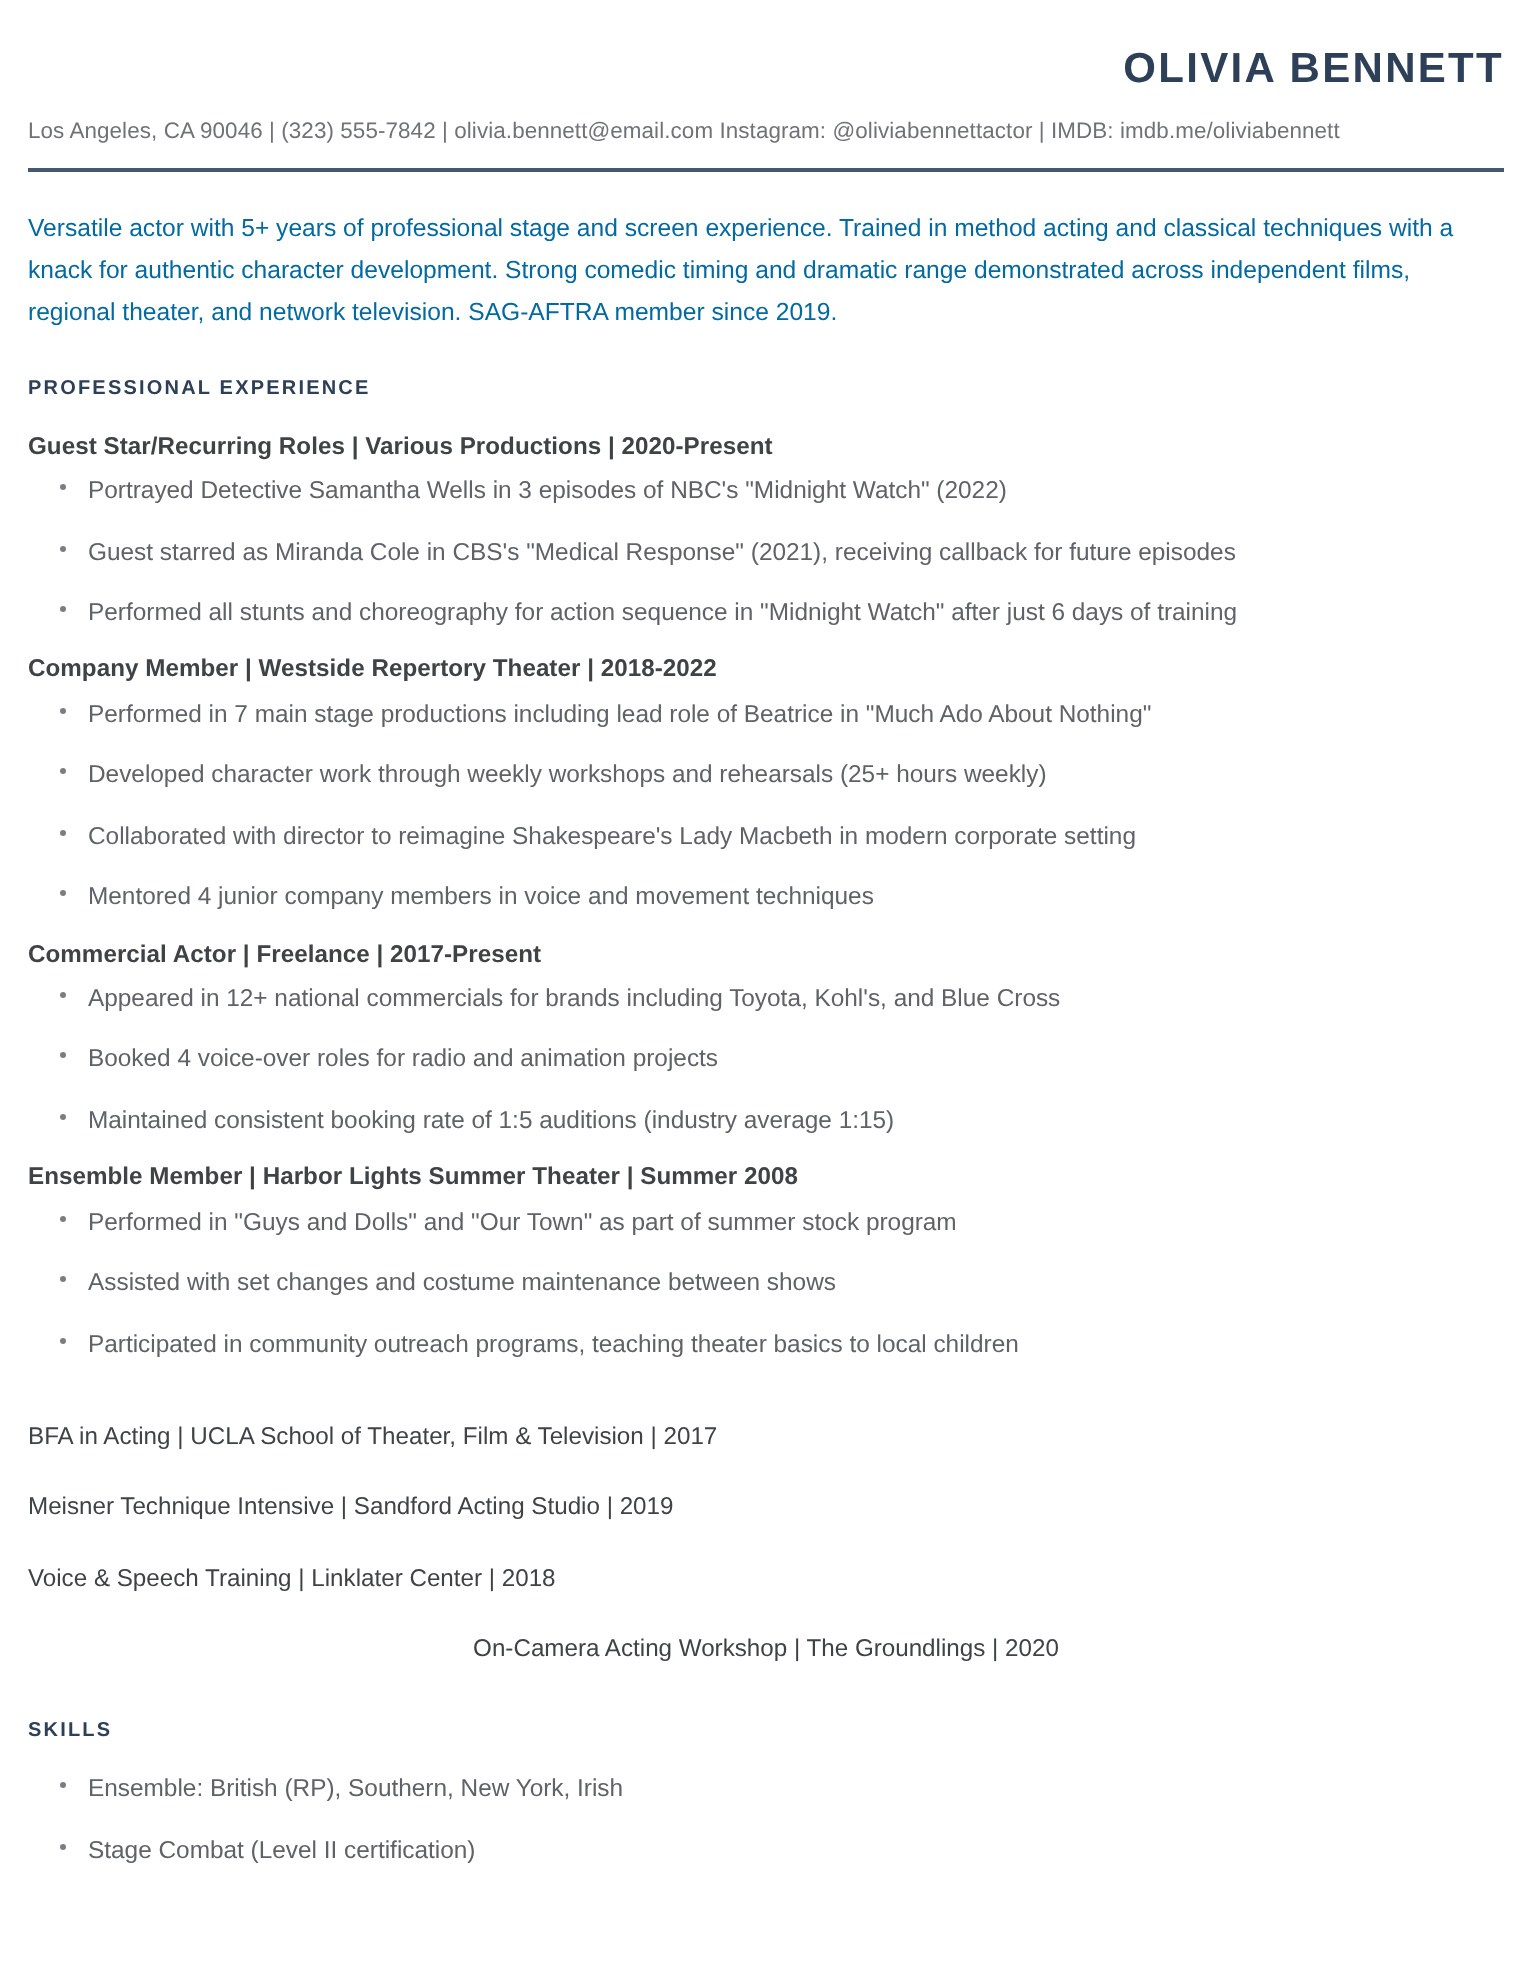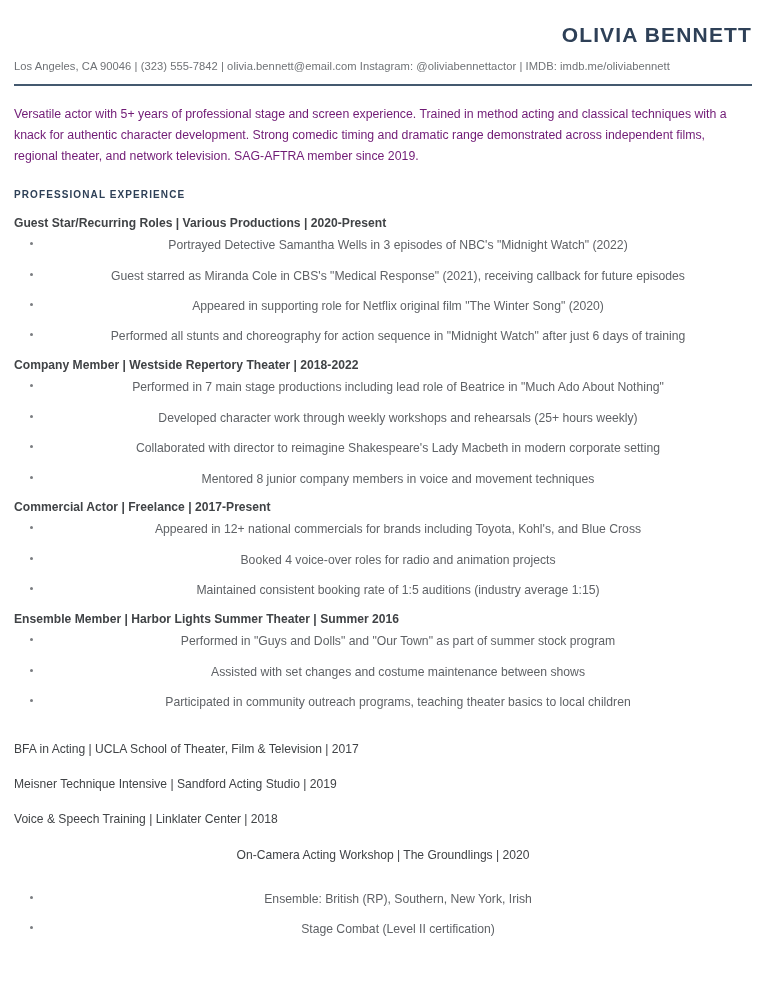--- a/index.html
+++ b/index.html
@@ -43,21 +43,21 @@
     border: 0;
     border-top: 2px solid #44596f;
     margin: 10px 16px 0 0;
     width: 738px;
   }
 
   
   .summary {
     font-size: 12.3px;
     line-height: 21px;
-    color: #701a75;
+    color: #0369a1;
     margin: 18px 22px 0 0;
     text-align: left;
   }
 
   
   .section {
     margin-top: 22px;
   }
   .section-title {
     font-size: 10px;
@@ -80,21 +80,20 @@
     margin: 0 0 6px 0;
     line-height: 1.35;
     letter-spacing: 0.02px;
   }
   .entry + .entry { margin-top: 12px; }
 
   ul.bullets {
     list-style: none;
     margin: 0 0 0 0;
     padding: 0;
-    text-align: center;
   }
   ul.bullets li {
     position: relative;
     padding-left: 30px;
     font-size: 12.2px;
     line-height: 1.35;
     color: #5f6266;
     margin-bottom: 14px;
   }
   ul.bullets li:last-child { margin-bottom: 0; }
@@ -138,61 +137,61 @@
   <p class="summary">Versatile actor with 5+ years of professional stage and screen experience. Trained in method acting and classical techniques with a knack for authentic character development. Strong comedic timing and dramatic range demonstrated across independent films, regional theater, and network television. SAG-AFTRA member since 2019.</p>
 
   <div class="section">
     <h2 class="section-title">PROFESSIONAL EXPERIENCE</h2>
     <div id="experience-entries">
         <div class="entry">
           <div class="entry-title">Guest Star/Recurring Roles | Various Productions | 2020-Present</div>
           <ul class="bullets">
             <li><span class="dot"></span><span>Portrayed Detective Samantha Wells in 3 episodes of NBC's "Midnight Watch" (2022)</span></li>
             <li><span class="dot"></span><span>Guest starred as Miranda Cole in CBS's "Medical Response" (2021), receiving callback for future episodes</span></li>
-            <li><span class="dot"></span><span>Appeared in supporting role for Netflix original film "The Winter Song" (2020)</span></li>
             <li><span class="dot"></span><span>Performed all stunts and choreography for action sequence in "Midnight Watch" after just 6 days of training</span></li>
           </ul>
         </div>
         <div class="entry">
           <div class="entry-title">Company Member | Westside Repertory Theater | 2018-2022</div>
           <ul class="bullets">
             <li><span class="dot"></span><span>Performed in 7 main stage productions including lead role of Beatrice in "Much Ado About Nothing"</span></li>
             <li><span class="dot"></span><span>Developed character work through weekly workshops and rehearsals (25+ hours weekly)</span></li>
             <li><span class="dot"></span><span>Collaborated with director to reimagine Shakespeare's Lady Macbeth in modern corporate setting</span></li>
-            <li><span class="dot"></span><span>Mentored 8 junior company members in voice and movement techniques</span></li>
+            <li><span class="dot"></span><span>Mentored 4 junior company members in voice and movement techniques</span></li>
           </ul>
         </div>
         <div class="entry">
           <div class="entry-title">Commercial Actor | Freelance | 2017-Present</div>
           <ul class="bullets">
             <li><span class="dot"></span><span>Appeared in 12+ national commercials for brands including Toyota, Kohl's, and Blue Cross</span></li>
             <li><span class="dot"></span><span>Booked 4 voice-over roles for radio and animation projects</span></li>
             <li><span class="dot"></span><span>Maintained consistent booking rate of 1:5 auditions (industry average 1:15)</span></li>
           </ul>
         </div>
         <div class="entry">
-          <div class="entry-title">Ensemble Member | Harbor Lights Summer Theater | Summer 2016</div>
+          <div class="entry-title">Ensemble Member | Harbor Lights Summer Theater | Summer 2008</div>
           <ul class="bullets">
             <li><span class="dot"></span><span>Performed in "Guys and Dolls" and "Our Town" as part of summer stock program</span></li>
             <li><span class="dot"></span><span>Assisted with set changes and costume maintenance between shows</span></li>
             <li><span class="dot"></span><span>Participated in community outreach programs, teaching theater basics to local children</span></li>
           </ul>
         </div>
       </div>
   </div>
 
   <div class="section edu-section">
     <div id="education-items">
         <div class="edu-item">BFA in Acting | UCLA School of Theater, Film &amp; Television | 2017</div>
         <div class="edu-item">Meisner Technique Intensive | Sandford Acting Studio | 2019</div>
         <div class="edu-item">Voice &amp; Speech Training | Linklater Center | 2018</div>
         <div class="edu-item">On-Camera Acting Workshop | The Groundlings | 2020</div>
       </div>
   </div>
 
   <div class="section skills-section">
+    <h2 class="section-title">SKILLS</h2>
     <ul class="bullets skills-list" id="skills-items">
         <li><span class="dot"></span><span>Ensemble: British (RP), Southern, New York, Irish</span></li>
         <li><span class="dot"></span><span>Stage Combat (Level II certification)</span></li>
       </ul>
   </div>
 
 </div>
 
 </body></html>

